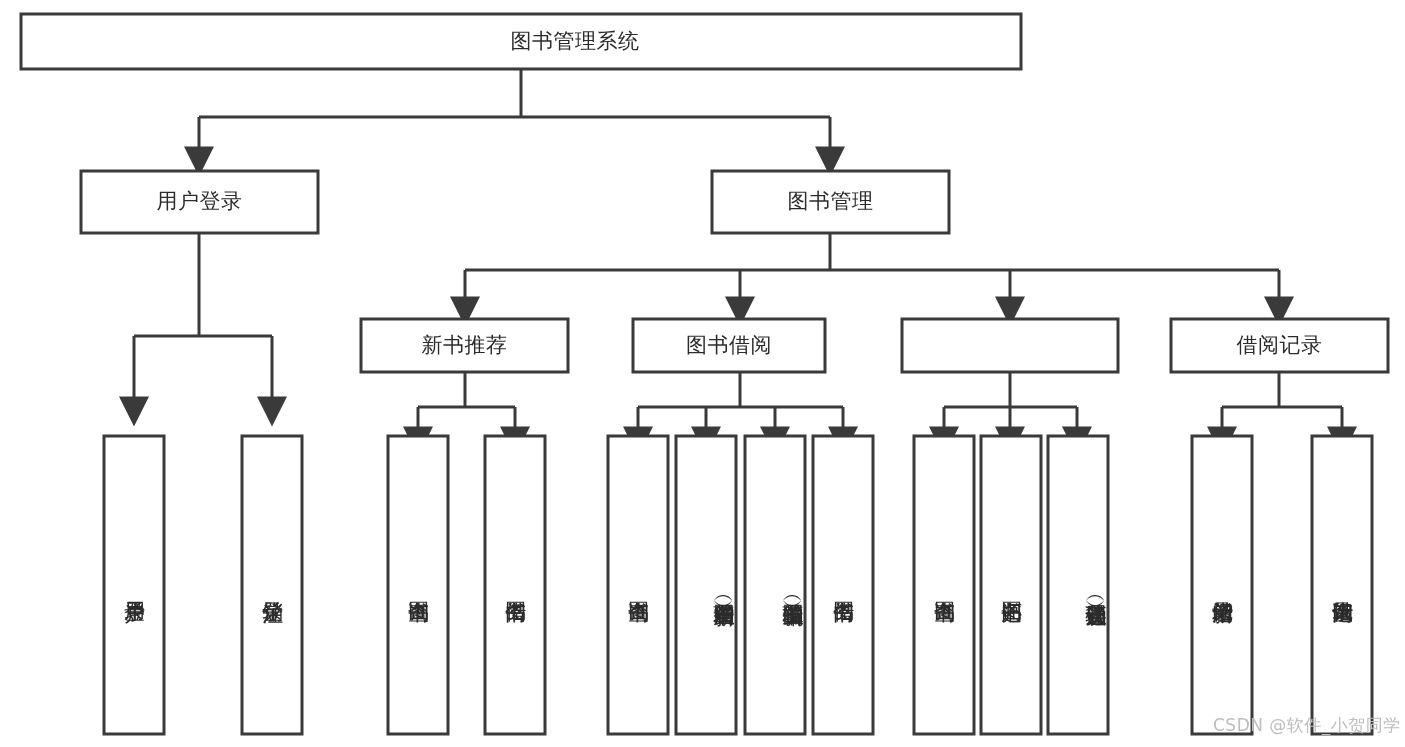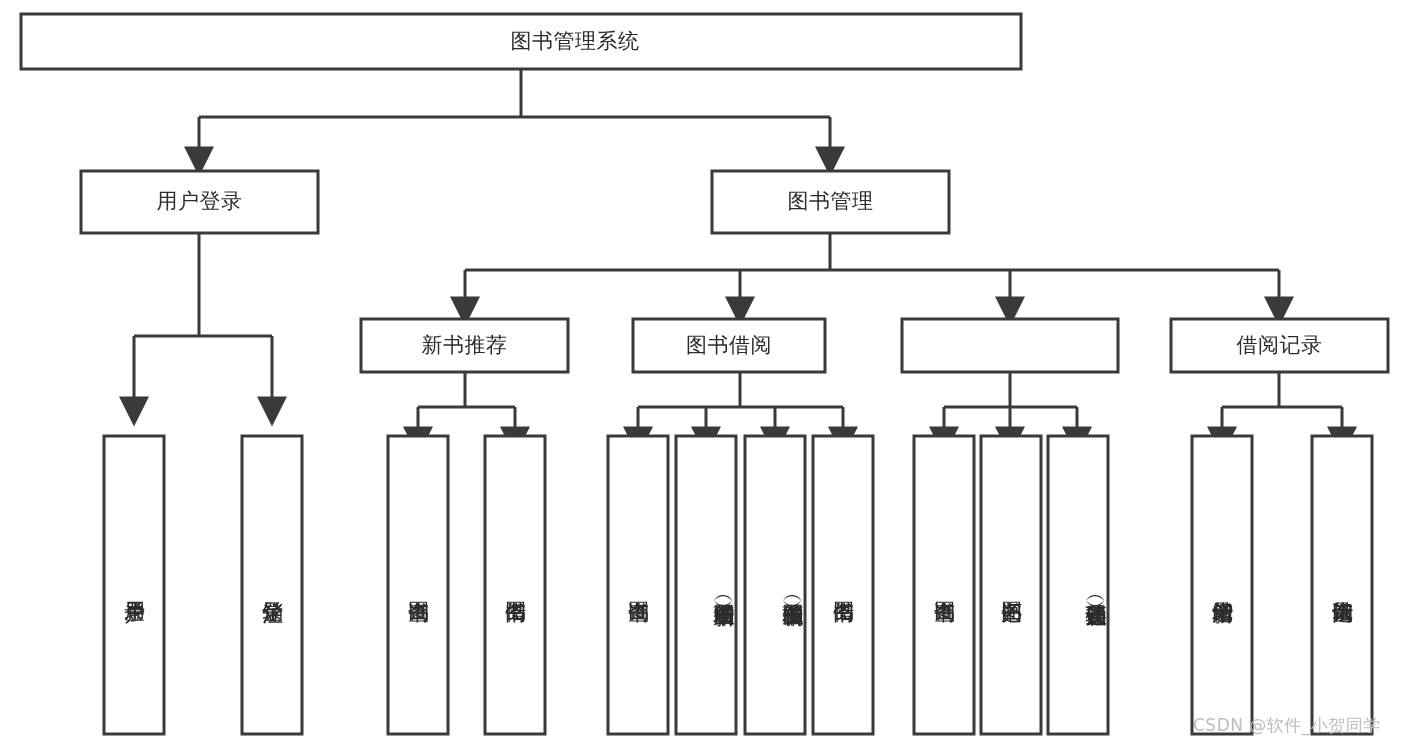--- a/index.html
+++ b/index.html
@@ -83,20 +83,21 @@
     padding-top: 0;
   }
   .watermark {
     position: absolute;
     color: #bdbdbd;
     font-size: 17px;
     letter-spacing: 0.5px;
     white-space: nowrap;
     font-family: "DejaVu Sans", "Liberation Sans", sans-serif;
     user-select: none;
+    padding-left: 20px;
   }
 </style>
 </head>
 <body>
 
 <div id="diagram-root">
 
   <svg id="tree-svg" viewBox="0 0 1405 747">
     <defs>
       <marker id="arrow" markerWidth="14" markerHeight="16" refX="1.2" refY="5" orient="auto" markerUnits="strokeWidth">

